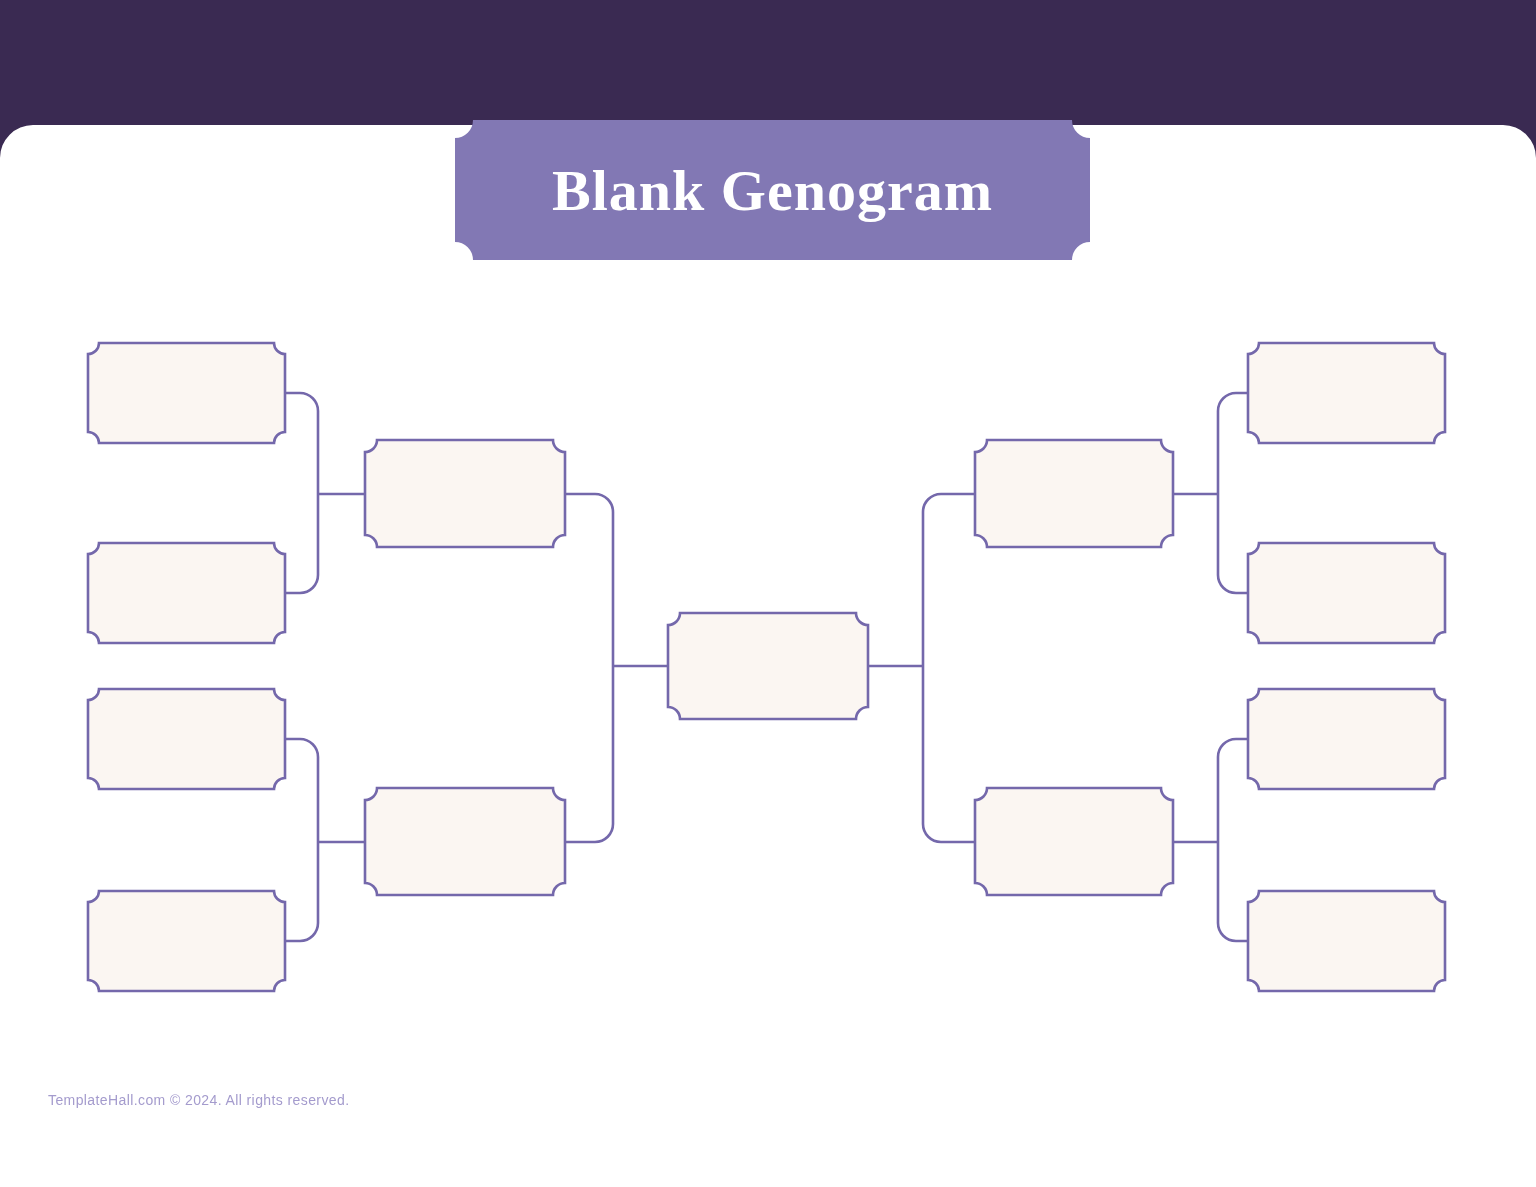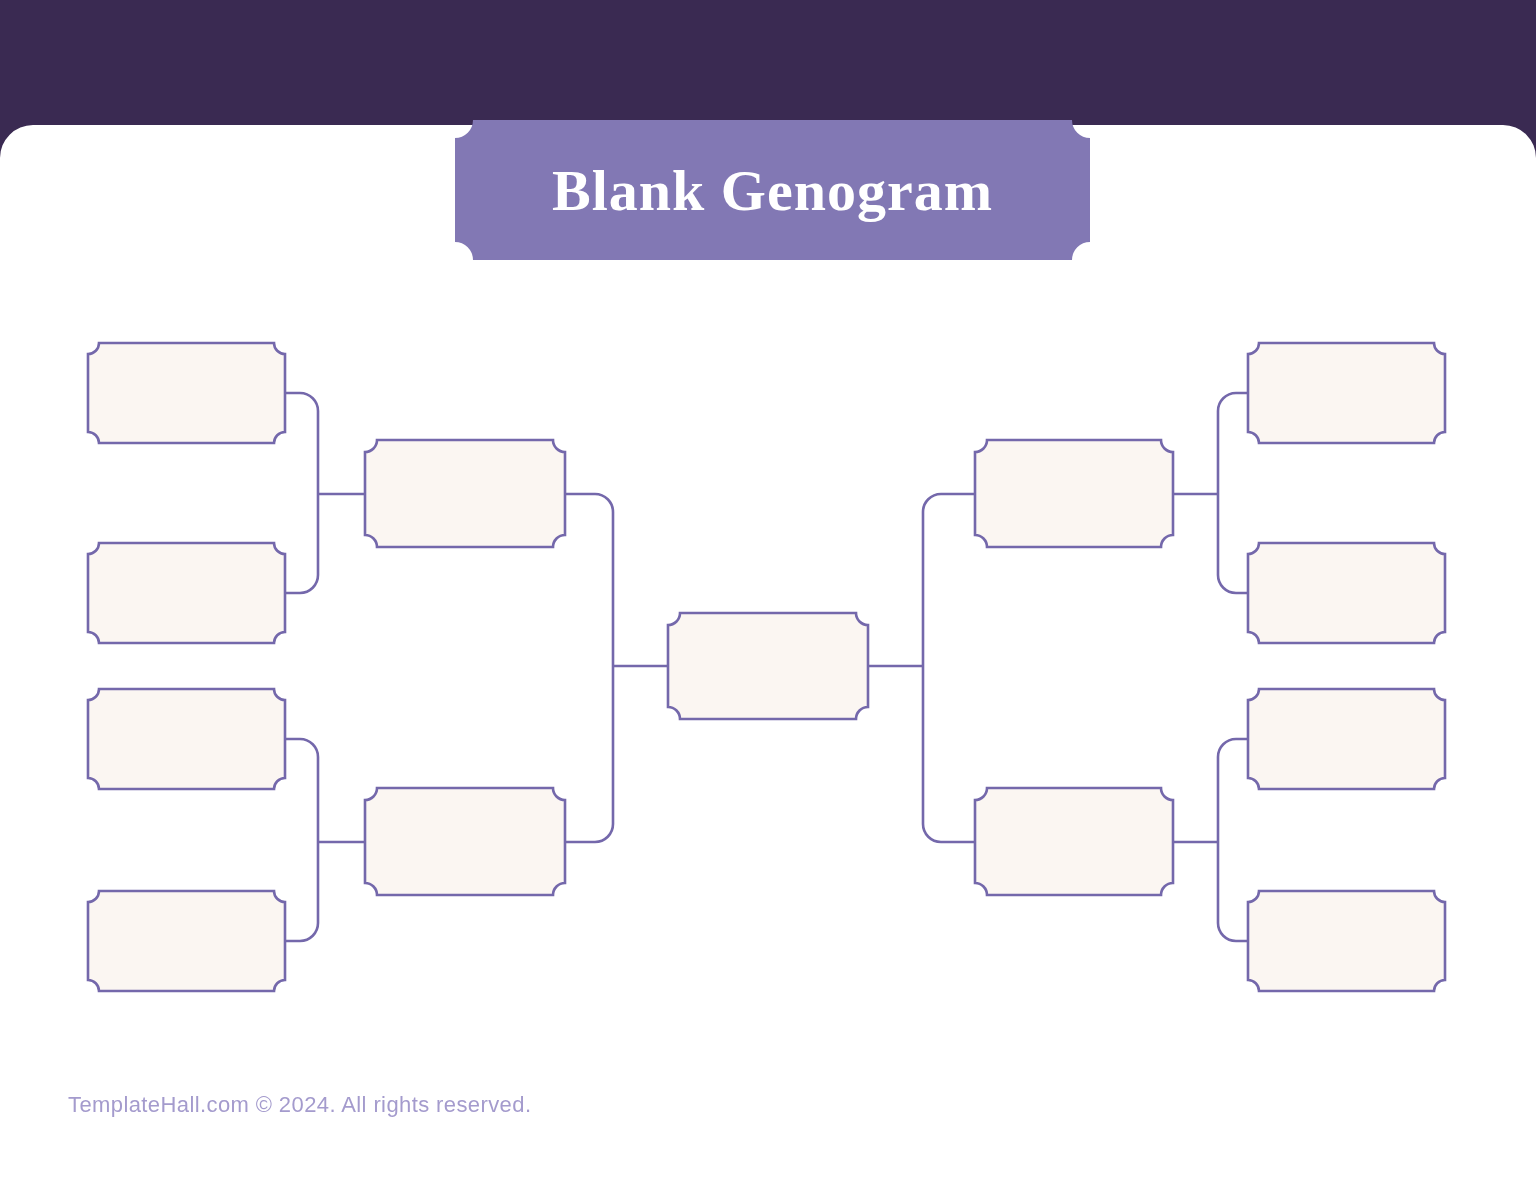--- a/index.html
+++ b/index.html
@@ -17,23 +17,23 @@
   .banner-title{
     position:absolute;left:455px;top:120px;width:635px;height:140px;
     display:flex;align-items:center;justify-content:center;
     color:#ffffff;
     font-family:"Liberation Serif",serif;
     font-weight:700;
     font-size:58px;
     letter-spacing:1px;
   }
   .footer{
-    position:absolute;left:68px;top:1092px;
+    position:absolute;left:48px;top:1092px;
     color:var(--footer-text);
-    font-size:22px;
+    font-size:14px;
     letter-spacing:0.4px;
   }
 </style>
 </head>
 <body>
 
 <div class="page">
 
   <svg class="scene" viewBox="0 0 1536 1187">
 

